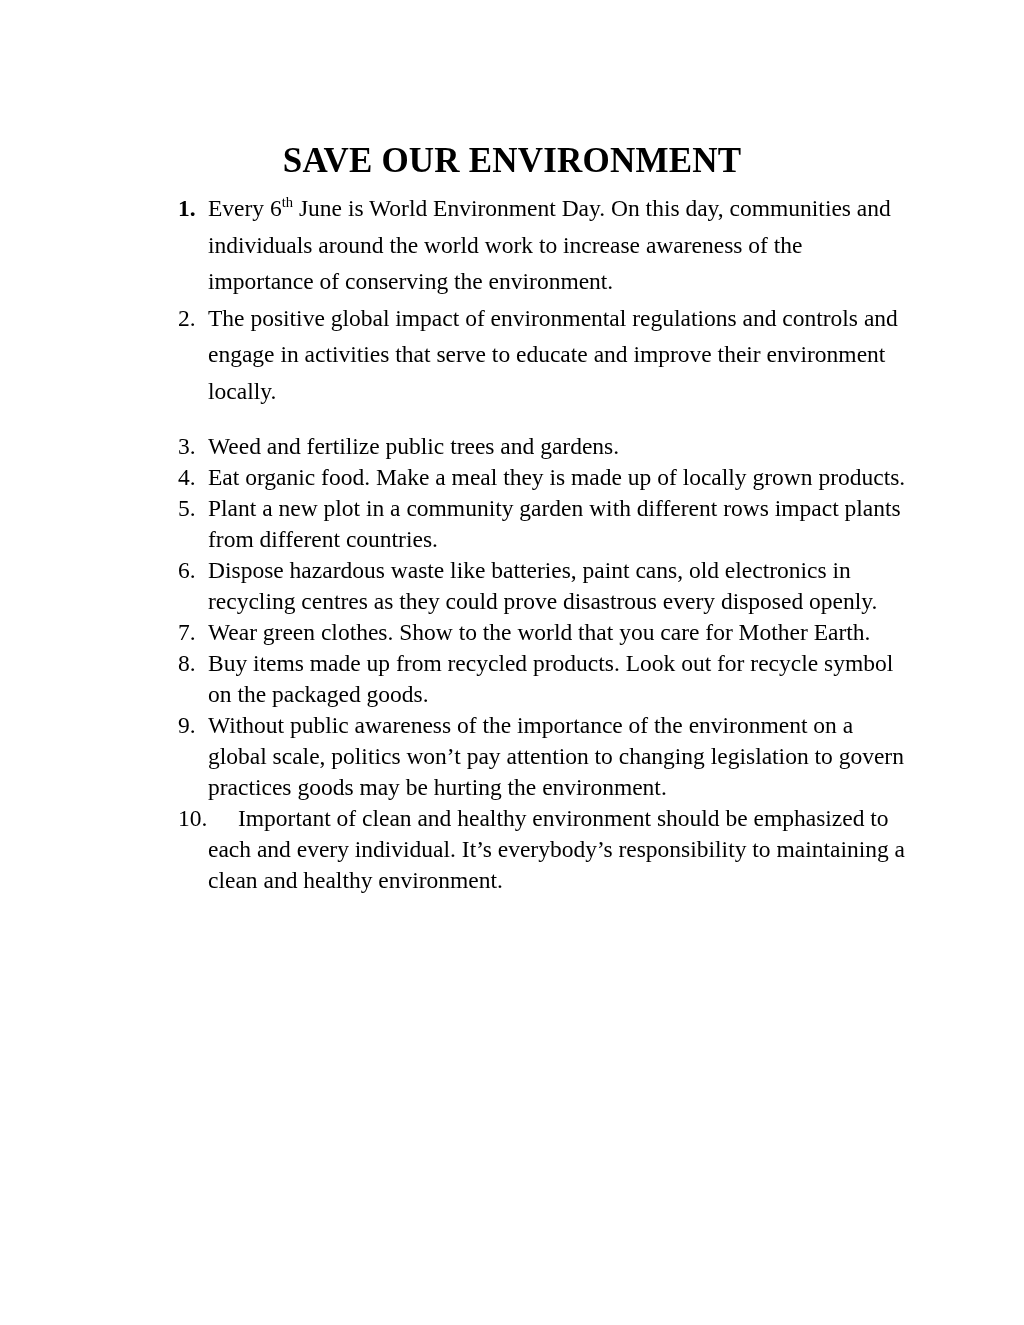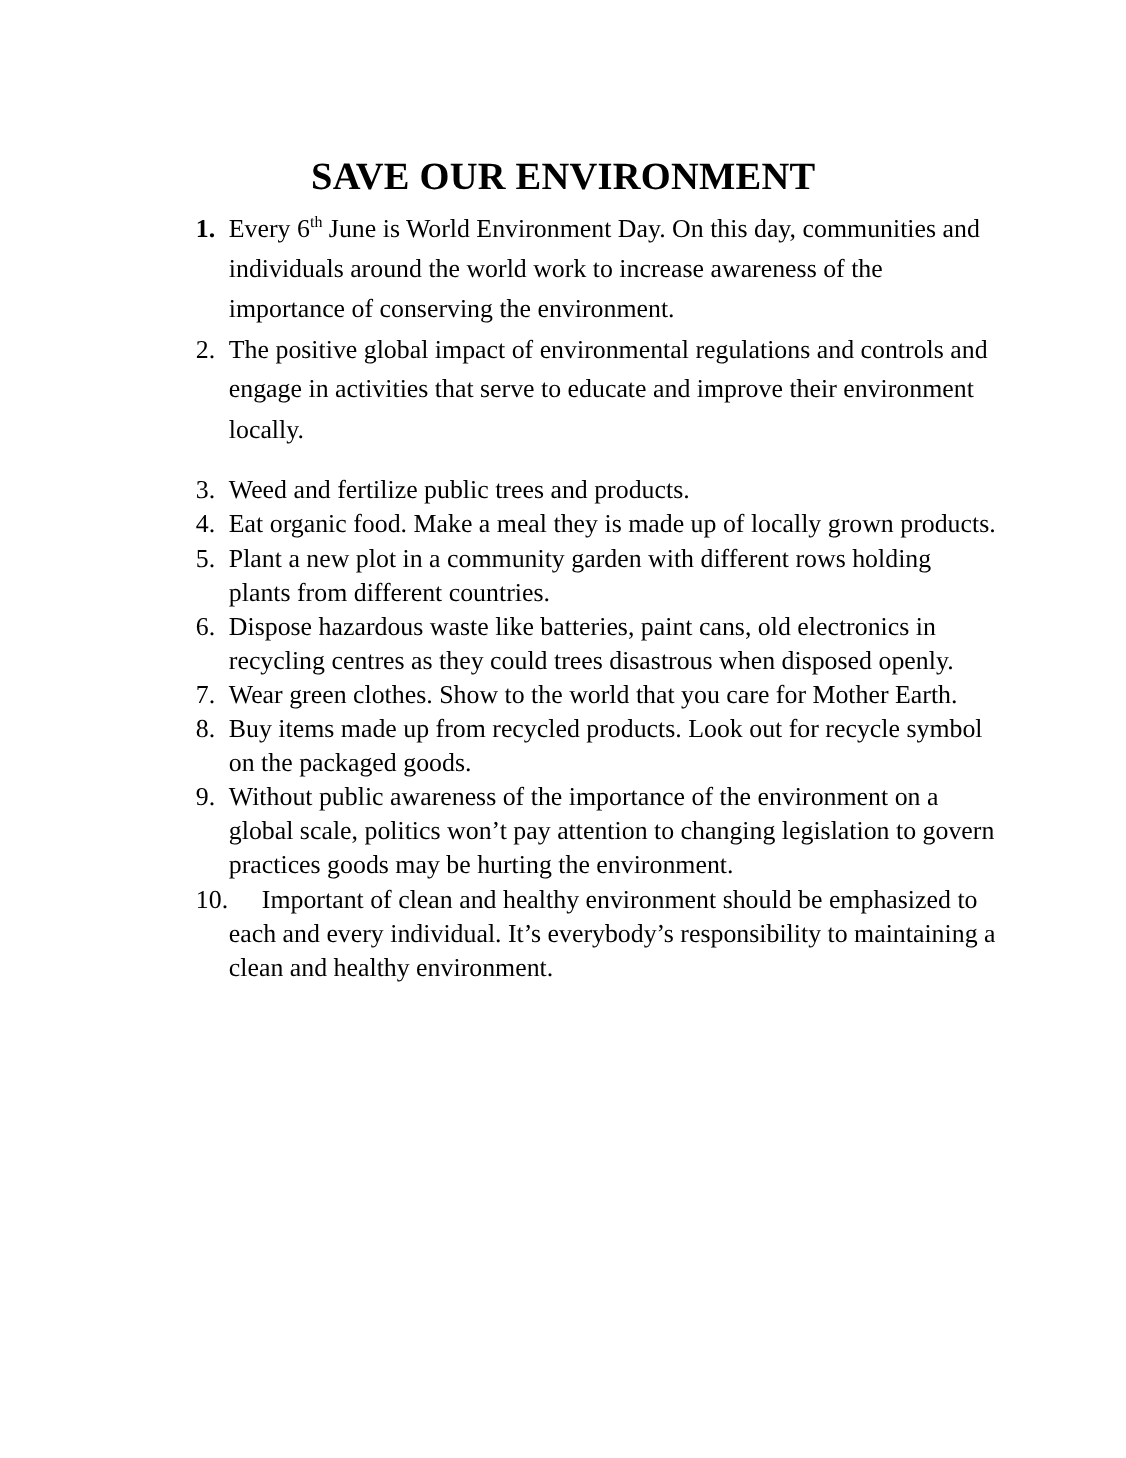--- a/index.html
+++ b/index.html
@@ -107,36 +107,36 @@
       <span class="body"><span>Every 6</span><sup>th</sup><span> June is World Environment Day. On this day, communities and individuals around the world work to increase awareness of the importance of conserving the environment.</span></span>
     </li>
 
     <li class="li loose">
       <span class="marker">2.</span>
       <span class="body">The positive global impact of environmental regulations and controls and engage in activities that serve to educate and improve their environment locally.</span>
     </li>
 
     <li class="li tight gap-before">
       <span class="marker">3.</span>
-      <span class="body">Weed and fertilize public trees and products.</span>
+      <span class="body">Weed and fertilize public trees and gardens.</span>
     </li>
 
     <li class="li tight">
       <span class="marker">4.</span>
       <span class="body">Eat organic food. Make a meal they is made up of locally grown products.</span>
     </li>
 
     <li class="li tight">
       <span class="marker">5.</span>
-      <span class="body">Plant a new plot in a community garden with different rows holding plants from different countries.</span>
+      <span class="body">Plant a new plot in a community garden with different rows impact plants from different countries.</span>
     </li>
 
     <li class="li tight">
       <span class="marker">6.</span>
-      <span class="body">Dispose hazardous waste like batteries, paint cans, old electronics in recycling centres as they could trees disastrous when disposed openly.</span>
+      <span class="body">Dispose hazardous waste like batteries, paint cans, old electronics in recycling centres as they could prove disastrous every disposed openly.</span>
     </li>
 
     <li class="li tight">
       <span class="marker">7.</span>
       <span class="body">Wear green clothes. Show to the world that you care for Mother Earth.</span>
     </li>
 
     <li class="li tight">
       <span class="marker">8.</span>
       <span class="body">Buy items made up from recycled products. Look out for recycle symbol on the packaged goods.</span>

